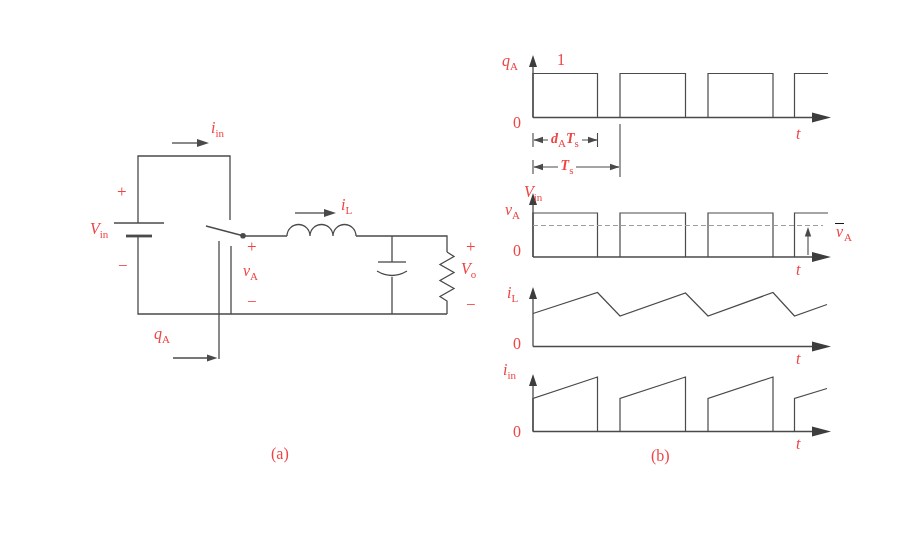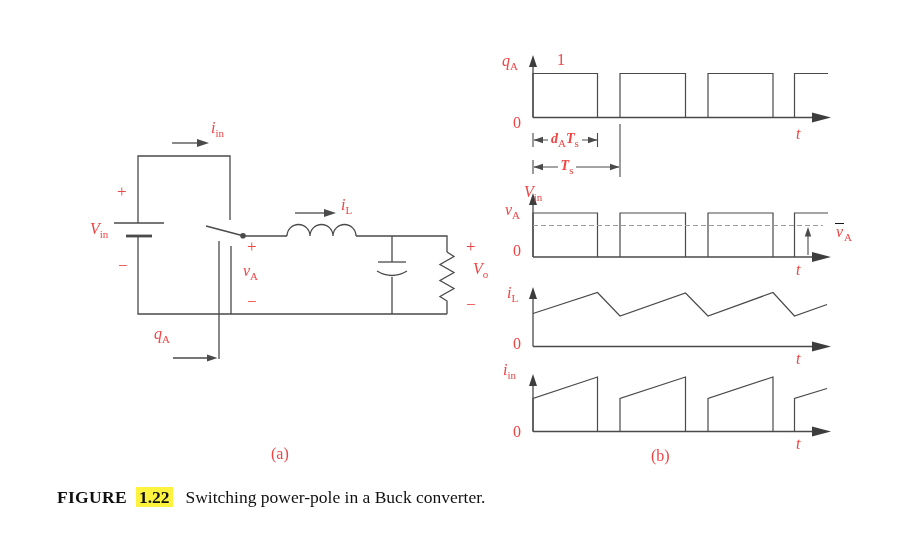--- a/index.html
+++ b/index.html
@@ -99,21 +99,21 @@
   <span class="lbl sign" style="left:117px;top:183px">+</span>
   <span class="lbl" style="left:90px;top:221px"><i>V</i><sub>in</sub></span>
   <span class="lbl sign" style="left:118px;top:257px">−</span>
   <span class="lbl" style="left:211px;top:120px"><i>i</i><sub>in</sub></span>
   <span class="lbl" style="left:341px;top:197px"><i>i</i><sub>L</sub></span>
   <span class="lbl sign" style="left:247px;top:238px">+</span>
   <span class="lbl" style="left:243px;top:263px"><i>v</i><sub>A</sub></span>
   <span class="lbl sign" style="left:247px;top:293px">−</span>
   <span class="lbl" style="left:154px;top:326px"><i>q</i><sub>A</sub></span>
   <span class="lbl sign" style="left:466px;top:238px">+</span>
-  <span class="lbl" style="left:473px;top:261px"><i>V</i><sub>o</sub></span>
+  <span class="lbl" style="left:461px;top:261px"><i>V</i><sub>o</sub></span>
   <span class="lbl sign" style="left:466px;top:296px">−</span>
   <span class="lbl" style="left:271px;top:446px">(a)</span>
 
   <span class="lbl" style="left:502px;top:53px"><i>q</i><sub>A</sub></span>
   <span class="lbl" style="left:557px;top:52px">1</span>
   <span class="lbl" style="left:513px;top:115px">0</span>
   <span class="lbl" style="left:796px;top:126px"><i>t</i></span>
   <span class="lbl dim" style="left:533px;top:132px;width:64px;text-align:center"><span class="dimtxt"><i>d</i><sub>A</sub><i>T</i><sub>s</sub></span></span>
   <span class="lbl dim" style="left:533px;top:159px;width:68px;text-align:center"><span class="dimtxt"><i>T</i><sub>s</sub></span></span>
 
@@ -125,17 +125,14 @@
 
   <span class="lbl" style="left:507px;top:285px"><i>i</i><sub>L</sub></span>
   <span class="lbl" style="left:513px;top:336px">0</span>
   <span class="lbl" style="left:796px;top:351px"><i>t</i></span>
 
   <span class="lbl" style="left:503px;top:362px"><i>i</i><sub>in</sub></span>
   <span class="lbl" style="left:513px;top:424px">0</span>
   <span class="lbl" style="left:796px;top:436px"><i>t</i></span>
   <span class="lbl" style="left:651px;top:448px">(b)</span>
 
-  <div class="caption">
-    <span class="figword">FIGURE</span><span class="fignum">1.22</span><span class="figtext">Switching power-pole in a Buck converter.</span>
-  </div>
 
 </div>
 
 </body></html>

